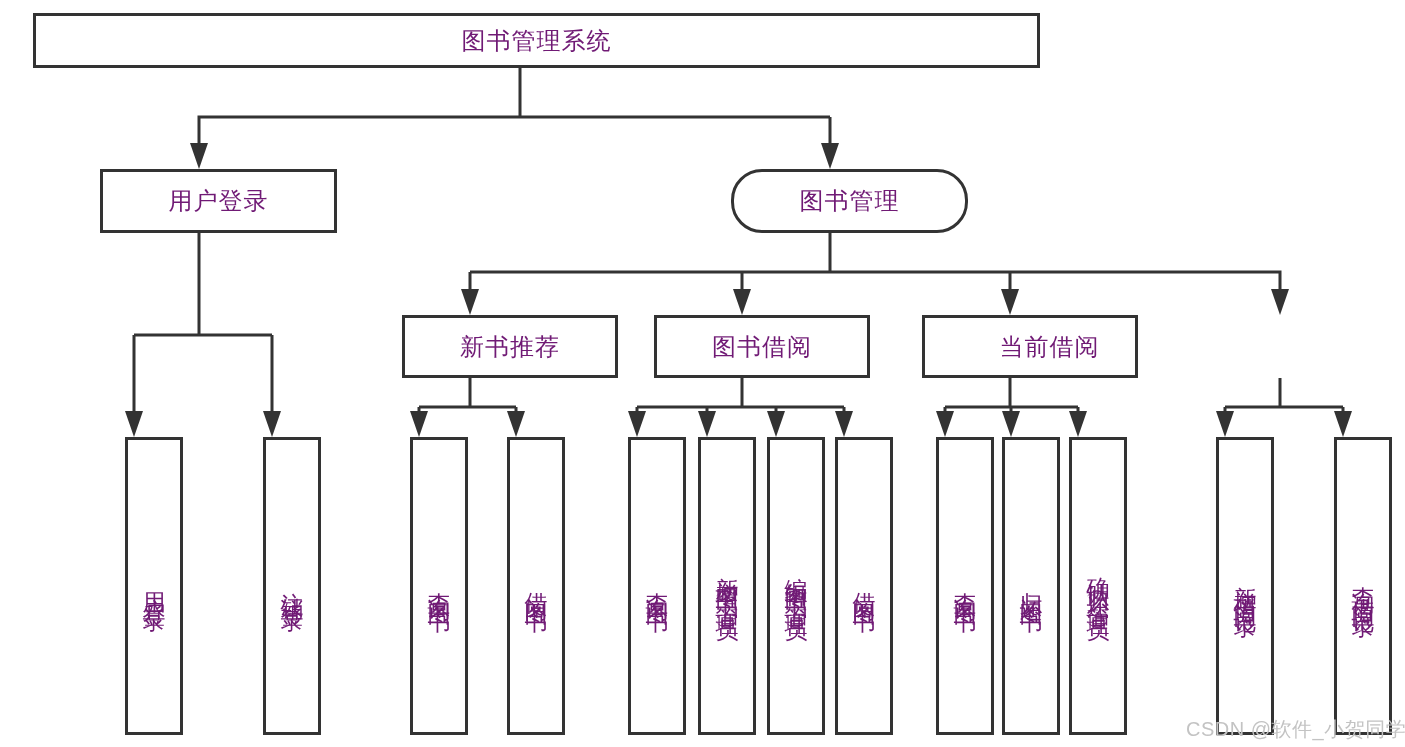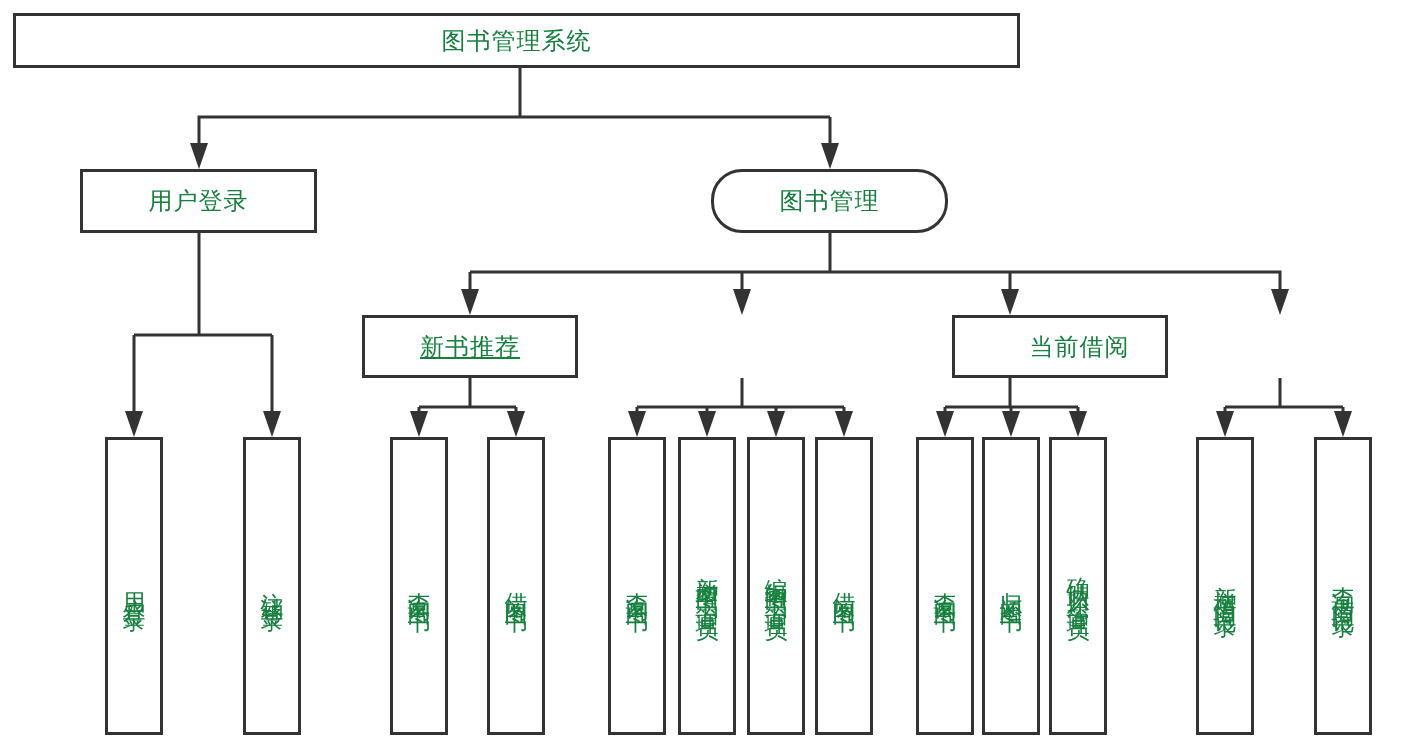--- a/index.html
+++ b/index.html
@@ -17,41 +17,42 @@
     width: 1405px; height: 747px;
   }
   .node {
     position: absolute;
     box-sizing: border-box;
     border: 3px solid #333333;
     background: #ffffff;
     display: flex;
     align-items: center;
     justify-content: center;
-    color: #15803d;
+    color: #701a75;
     font-size: 24px;
     font-weight: 500;
     letter-spacing: 1px;
     text-align: center;
+    margin-left: 20px;
   }
   .vnode {
     writing-mode: vertical-rl;
     text-orientation: mixed;
     letter-spacing: 6px;
     font-size: 23px;
     line-height: 1;
   }
   .root-box   { left: 13px;  top: 13px;  width: 1007px; height: 55px; }
   .l2-box     { top: 169px;  height: 64px; width: 237px; }
   .l2-a       { left: 80px;  }
   .l2-b       { left: 711px; border-radius: 31px; }
   .l3-box     { top: 315px;  height: 63px; width: 216px; }
-  .l3-a       { left: 362px; text-decoration: underline; }
+  .l3-a       { left: 382px; }
   .l3-b       { left: 634px; }
-  .l3-c       { left: 952px; padding-left: 39px; }
+  .l3-c       { left: 902px; padding-left: 39px; }
   .l3-d       { left: 1172px;}
   .leaf       { top: 437px;  height: 298px; width: 58px; }
   .lf-1  { left: 105px; }
   .lf-2  { left: 243px; }
   .lf-3  { left: 390px; }
   .lf-4  { left: 487px; }
   .lf-5  { left: 608px; }
   .lf-6  { left: 678px; }
   .lf-7  { left: 747px; }
   .lf-8  { left: 815px; }
@@ -118,34 +119,36 @@
       <polygon points="1334,411 1352,411 1343,437"></polygon>
     </g>
   </svg>
 
   <div class="node root-box">图书管理系统</div>
 
   <div class="node l2-box l2-a">用户登录</div>
   <div class="node l2-box l2-b">图书管理</div>
 
   <div class="node l3-box l3-a">新书推荐</div>
+  <div class="node l3-box l3-b">图书借阅</div>
   <div class="node l3-box l3-c">当前借阅</div>
 
   <div class="node vnode leaf lf-1">用户登录</div>
   <div class="node vnode leaf lf-2">注销登录</div>
 
   <div class="node vnode leaf lf-3">查询图书</div>
   <div class="node vnode leaf lf-4">借阅图书</div>
 
   <div class="node vnode leaf lf-5">查询图书</div>
   <div class="node vnode leaf lf-6">新增图书（管理员）</div>
   <div class="node vnode leaf lf-7">编辑图书（管理员）</div>
   <div class="node vnode leaf lf-8">借阅图书</div>
 
   <div class="node vnode leaf lf-9">查询图书</div>
   <div class="node vnode leaf lf-10">归还图书</div>
   <div class="node vnode leaf lf-11">确认归还（管理员）</div>
 
   <div class="node vnode leaf lf-12">新增借阅记录</div>
   <div class="node vnode leaf lf-13">查询借阅记录</div>
 
+  <div class="watermark">CSDN @软件_小贺同学</div>
 
 </div>
 
 </body></html>

